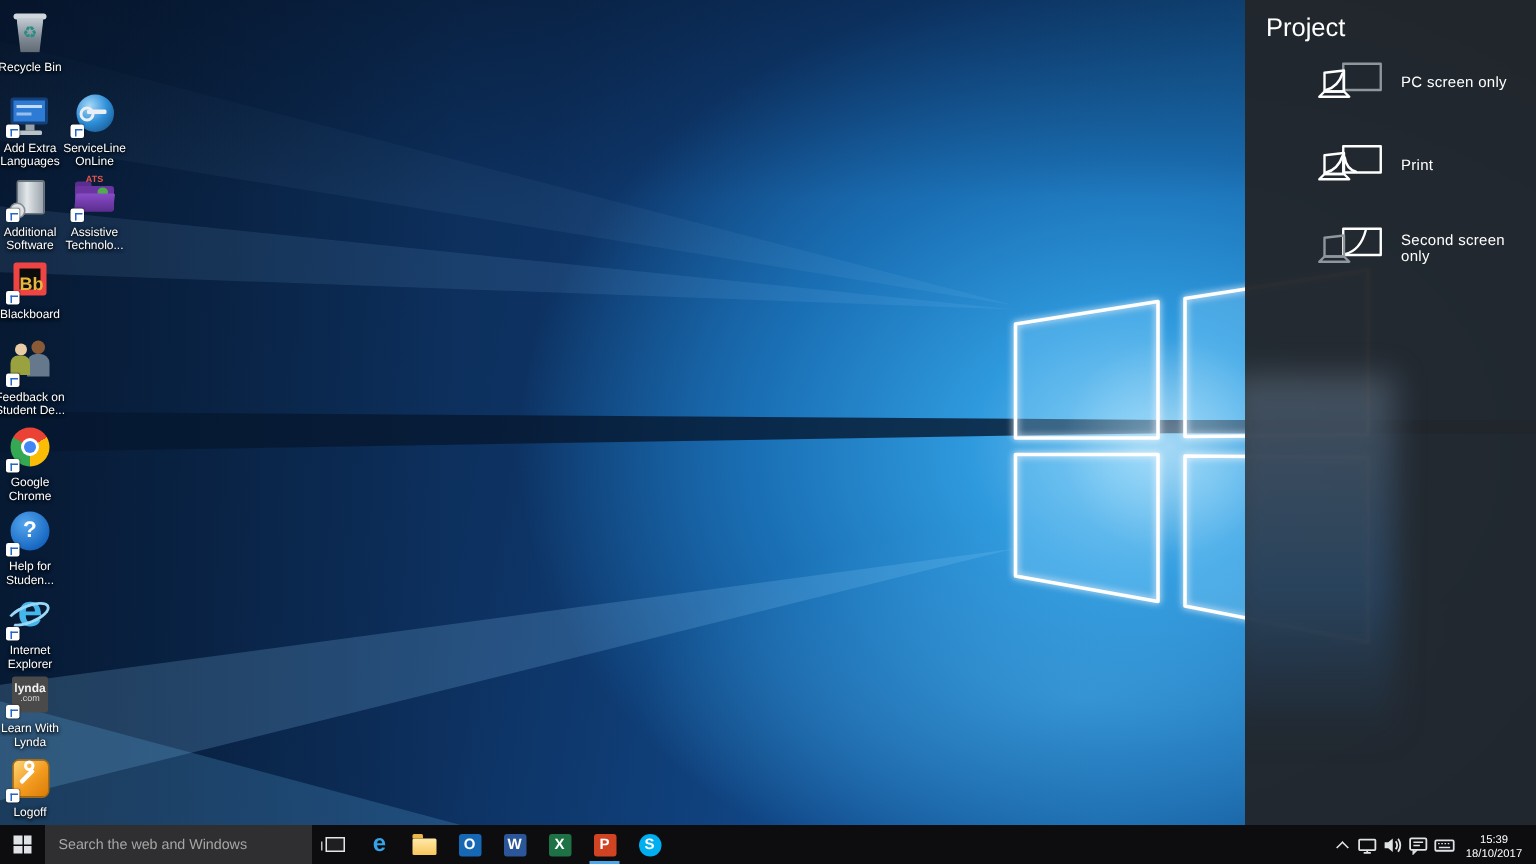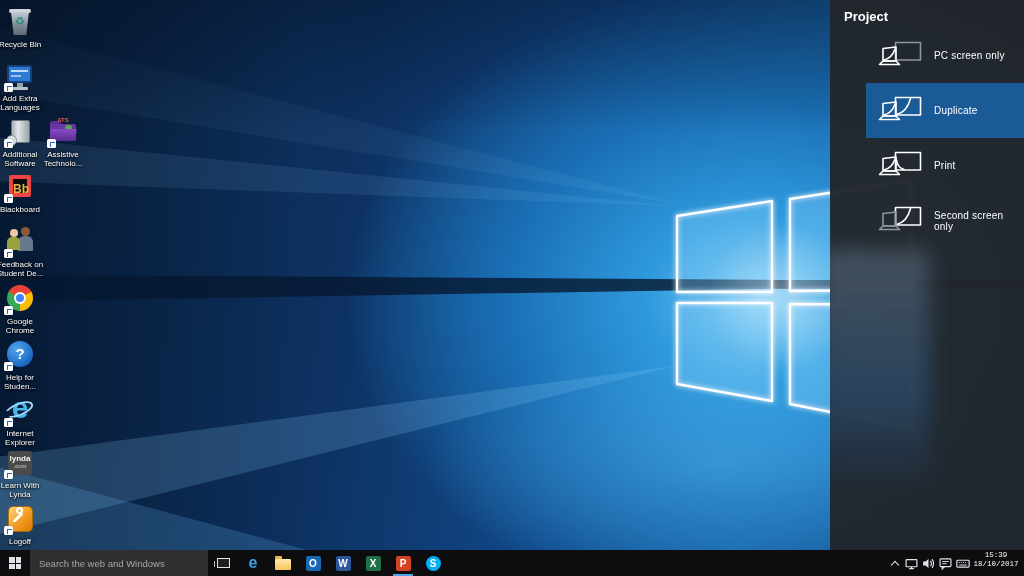--- a/index.html
+++ b/index.html
@@ -94,21 +94,21 @@
   .ly2{display:block;font-size:6px;color:#d4d4d4;line-height:7px;}
   .keybox{position:absolute;left:4px;top:3px;width:25px;height:26px;border-radius:5px;border:1px solid #a86a10;
     background:linear-gradient(135deg,#ffd678,#f29a1f 55%,#d97c06);}
   .keyring{position:absolute;left:12px;top:4px;width:7px;height:7px;border:2.5px solid #fff;border-radius:50%;}
   .keytail{position:absolute;left:8px;top:13px;width:12px;height:3px;background:#fff;transform:rotate(135deg);border-radius:1px;}
 
   
   .project-panel{position:absolute;top:0;right:0;bottom:26px;width:194px;background:rgba(34,38,43,.97);overflow:hidden;}
   .panel-backdrop{position:absolute;left:-10px;top:250px;width:110px;height:240px;filter:blur(10px);
     background:linear-gradient(180deg,rgba(130,150,172,.35),rgba(55,120,185,.32) 60%,rgba(20,40,70,.1));}
-  .panel-title{position:relative;padding:9px 14px 0;font-size:13px;color:#fff;height:28px;font-weight:bold;}
+  .panel-title{position:relative;padding:9px 14px 0;font-size:17px;color:#fff;height:28px;}
   .opt-list{position:relative;padding-left:36px;}
   .opt{height:55px;display:flex;align-items:center;padding-left:12px;cursor:pointer;}
   .opt.selected{background:#1a5a96;}
   .opt-icon{width:46px;height:30px;flex:0 0 46px;margin-right:10px;}
   .opt-label{font-size:10px;color:#fff;letter-spacing:.2px;}
 
   
   .taskbar{position:absolute;left:0;right:0;bottom:0;height:26px;background:#0d0d0f;display:flex;align-items:center;z-index:10;}
   .start-btn{width:30px;height:26px;display:flex;align-items:center;justify-content:center;cursor:pointer;}
   .win-flag{display:grid;grid-template-columns:5.5px 5.5px;grid-template-rows:5.5px 5.5px;gap:1px;}
@@ -120,21 +120,21 @@
   .app.active::after{content:"";position:absolute;left:5px;right:5px;bottom:0;height:2px;background:#4da6e8;}
   .sq{width:15px;height:15px;border-radius:2px;color:#fff;font-size:10px;font-weight:bold;
     display:flex;align-items:center;justify-content:center;}
   .sq-outlook{background:#1668b5;} .sq-word{background:#2b579a;} .sq-excel{background:#1e7145;}
   .sq-ppt{background:#d04423;} .sq-skype{background:#00aff0;border-radius:50%;}
   .edge-e{font-size:16px;font-weight:bold;color:#35a3e8;line-height:16px;}
   .tv{position:relative;width:13px;height:10px;border:1.3px solid #e6e6e6;background:rgba(255,255,255,.08);}
   .tv::before{content:"";position:absolute;left:-4px;top:2px;width:4px;height:6px;border-left:1.3px solid #bdbdbd;}
   .folder{position:relative;width:16px;height:11px;background:linear-gradient(#ffe9a8,#f7c65c);border-radius:1px;margin-top:3px;}
   .folder::before{content:"";position:absolute;left:0;top:-3px;width:7px;height:3px;background:#eab54b;border-radius:1px 1px 0 0;}
-  .tray{display:flex;margin-left:auto;padding-right:3px;font-family:Liberation Mono, monospace;}
+  .tray{display:flex;align-items:center;margin-left:auto;padding-right:3px;}
   .tray-btn{width:17px;height:26px;display:flex;align-items:center;justify-content:center;cursor:pointer;}
   .chev{width:6px;height:6px;border-left:1.6px solid #e8e8e8;border-top:1.6px solid #e8e8e8;transform:rotate(45deg);margin-top:3px;}
   .clock{width:50px;text-align:center;color:#fff;font-size:7.5px;line-height:9px;cursor:pointer;padding-top:1px;}
 </style>
 </head>
 <body>
 
 <div class="screen">
 
   <div class="wallpaper">
@@ -185,20 +185,28 @@
     <div class="di p-ael">
       <div class="di-icon">
         <div class="mon-scr"></div>
           <div class="mon-stand"></div>
           <div class="mon-base"></div>
         <span class="sc"></span>
       </div>
       <div class="di-label">Add Extra Languages</div>
     </div>
 
+    <div class="di p-slo">
+      <div class="di-icon">
+        <div class="globe"></div>
+          <div class="globe-key"></div>
+        <span class="sc"></span>
+      </div>
+      <div class="di-label">ServiceLine OnLine</div>
+    </div>
 
     <div class="di p-as">
       <div class="di-icon">
         <div class="swbox"></div>
           <div class="swdisc"></div>
         <span class="sc"></span>
       </div>
       <div class="di-label">Additional Software</div>
     </div>
 
@@ -292,32 +300,20 @@
             <g stroke="#fff" stroke-width="1.6">
               <polygon points="5,7.5 18,6 18,20 5,20"></polygon>
               <path d="M5,20 L18,20 L21.5,23.5 L1.5,23.5 Z"></path>
               <path d="M6,19 Q14,17 17,8"></path>
             </g>
           </g>
         </svg>
         <span class="opt-label">PC screen only</span>
       </div>
 
-      <div class="opt selected">
-        <svg class="opt-icon" viewBox="0 0 46 30">
-          <g fill="none" stroke="#fff" stroke-width="1.6" stroke-linejoin="round" stroke-linecap="round">
-            <rect x="17.5" y="1.5" width="25" height="17.5"></rect>
-            <path d="M18.5,18.5 Q29,16 32.5,2.5"></path>
-            <polygon points="5,7.5 18,6 18,20 5,20"></polygon>
-            <path d="M5,20 L18,20 L21.5,23.5 L1.5,23.5 Z"></path>
-            <path d="M6,19 Q14,17 17,8"></path>
-          </g>
-        </svg>
-        <span class="opt-label">Duplicate</span>
-      </div>
 
       <div class="opt">
         <svg class="opt-icon" viewBox="0 0 46 30">
           <g fill="none" stroke="#fff" stroke-width="1.6" stroke-linejoin="round" stroke-linecap="round">
             <rect x="17.5" y="1.5" width="25" height="17.5"></rect>
             <path d="M18.5,9 Q19.5,16.5 26,18.5"></path>
             <polygon points="5,7.5 18,6 18,20 5,20"></polygon>
             <path d="M5,20 L18,20 L21.5,23.5 L1.5,23.5 Z"></path>
             <path d="M6,19 Q14,17 17,8"></path>
           </g>

